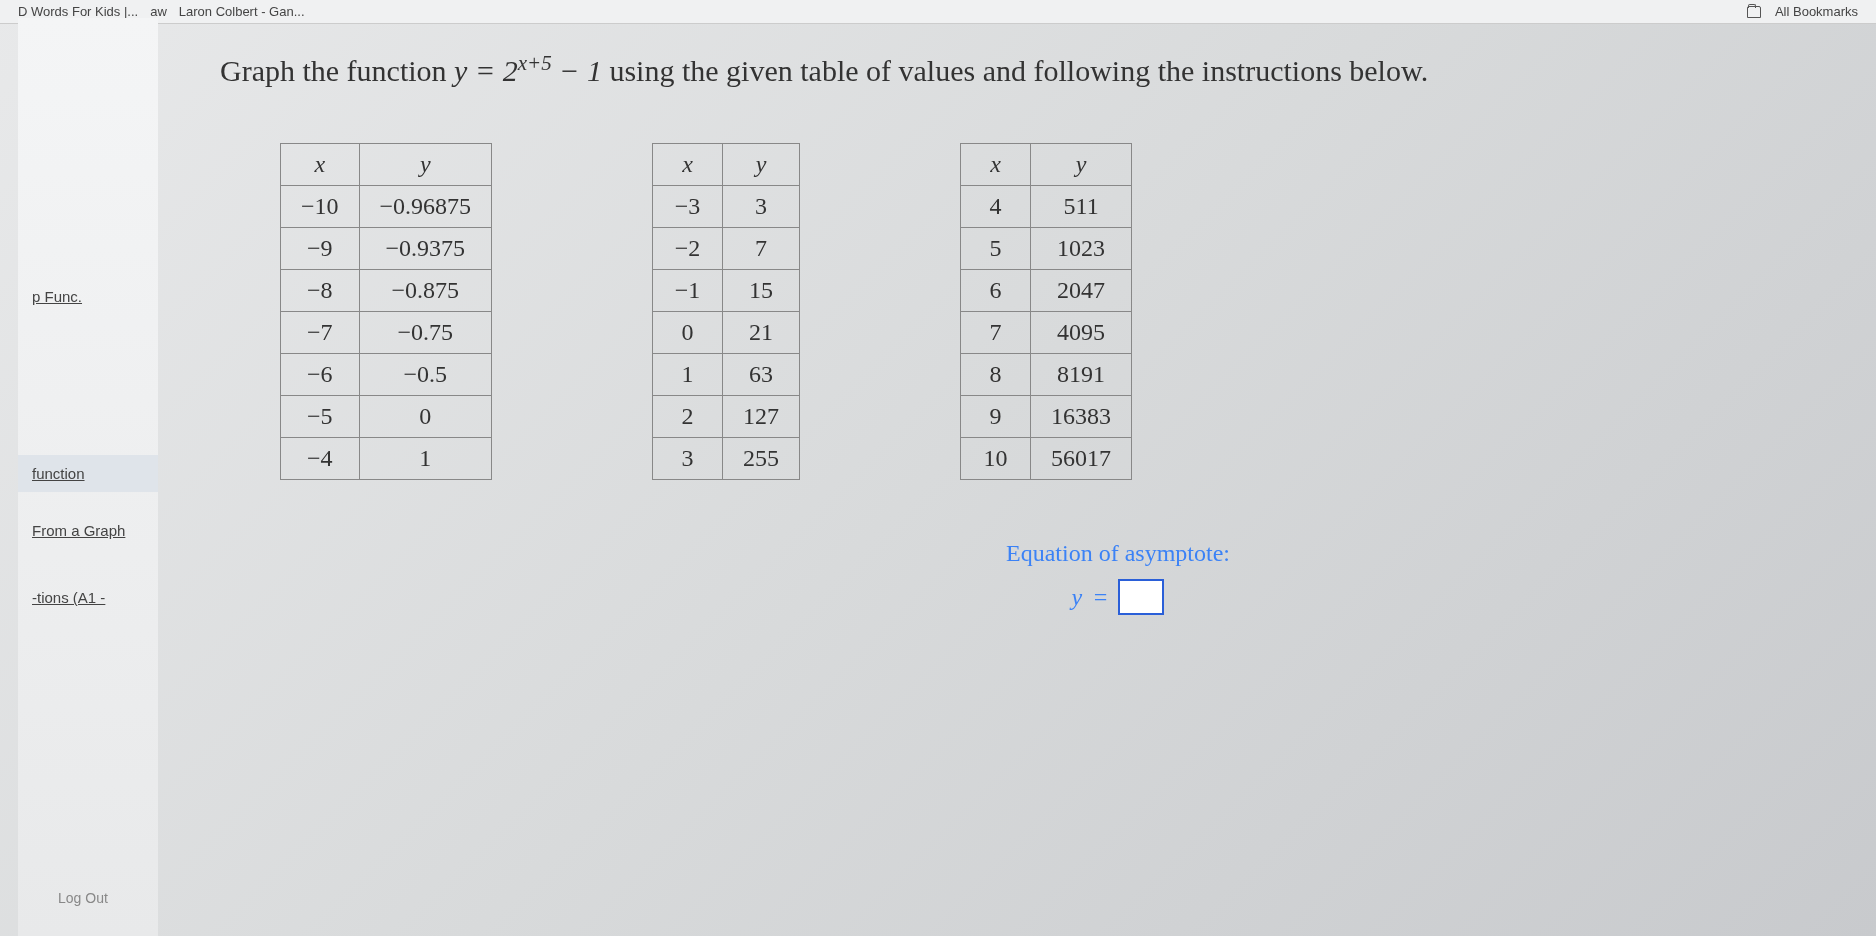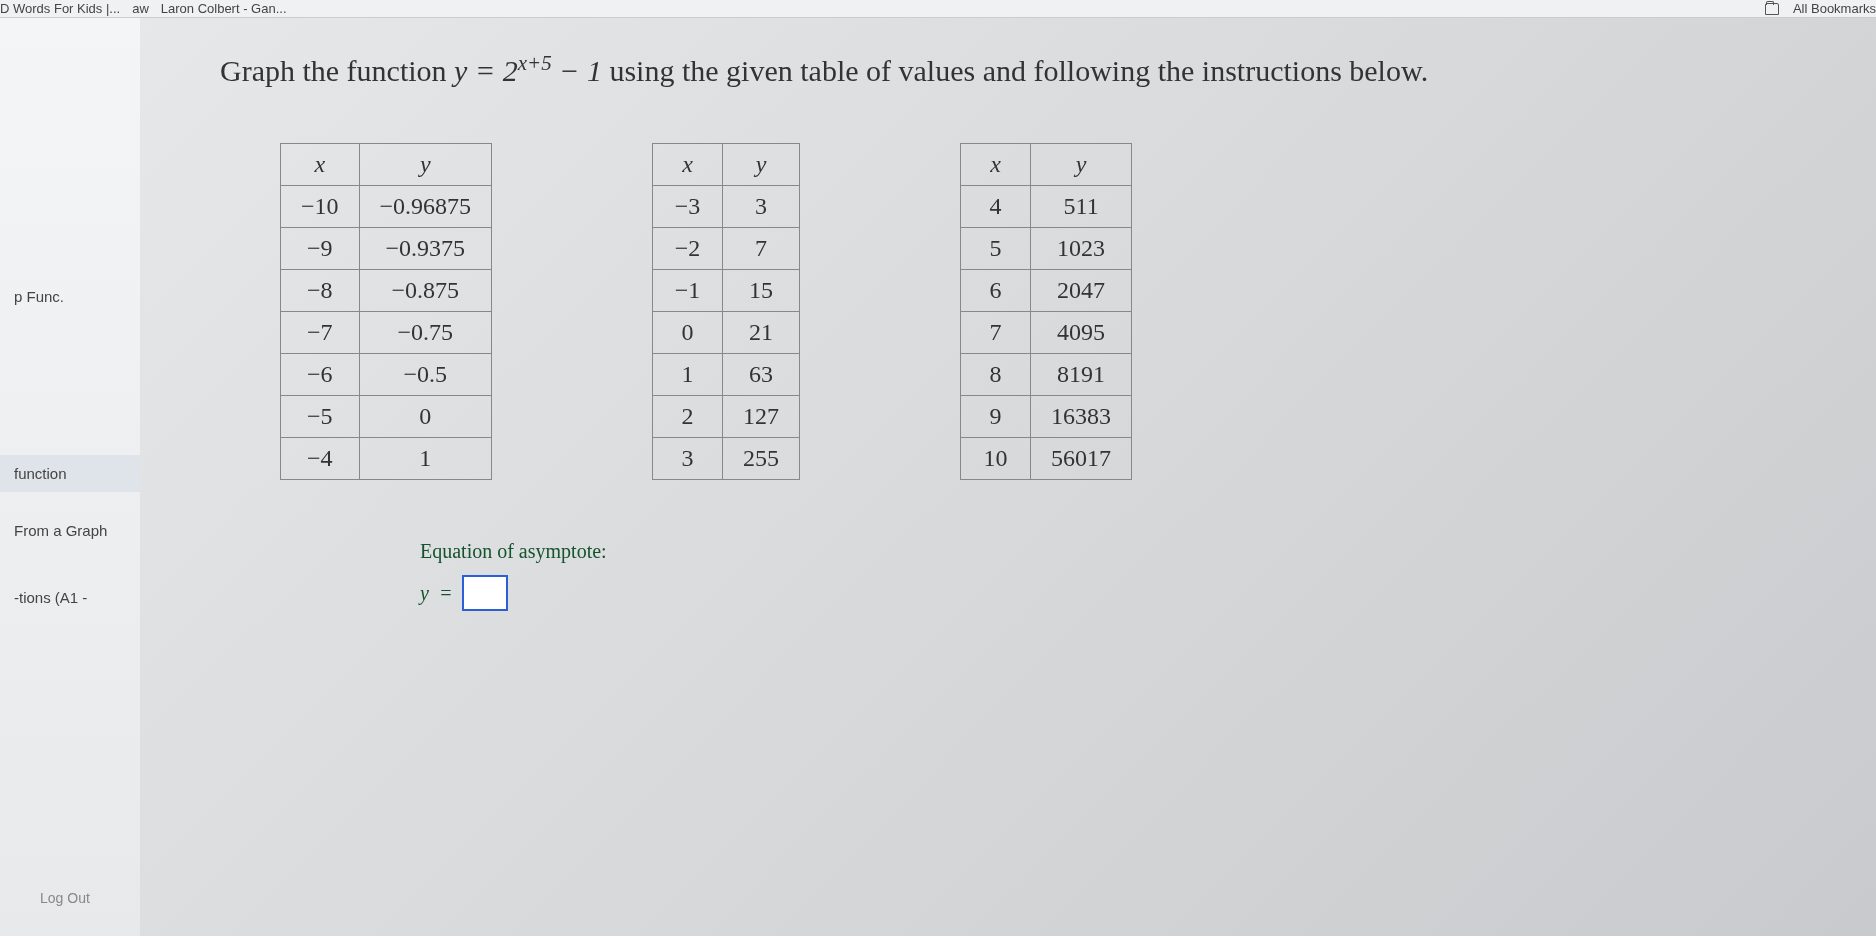--- a/index.html
+++ b/index.html
@@ -5,46 +5,47 @@
 * { margin: 0; padding: 0; box-sizing: border-box; }
 body {
   font-family: Georgia, 'Times New Roman', serif;
   background: linear-gradient(135deg, #e8e9ea 0%, #d8dadb 50%, #c8cacd 100%);
   width: 1876px;
   height: 936px;
   overflow: hidden;
   position: relative;
 }
 .topbar {
-  height: 18px;
+  height: 24px;
   background: #f0f1f2;
   border-bottom: 1px solid #ccc;
   display: flex;
   align-items: center;
   justify-content: space-between;
-  padding: 0 0;
+  padding: 0 18px;
   font-family: Arial, sans-serif;
   font-size: 13px;
   color: #444;
 }
 .topbar-left { display: flex; gap: 12px; align-items: center; }
 .topbar-right { display: flex; gap: 14px; align-items: center; }
 .folder-icon { display: inline-block; width: 14px; height: 12px; border: 1px solid #555; border-radius: 2px 2px 0 0; position: relative; }
 .folder-icon::before { content:''; position:absolute; top:-3px; left:0; width:6px; height:3px; border:1px solid #555; border-bottom:none; border-radius:2px 2px 0 0; }
 
 .sidebar {
   position: absolute;
-  left: 0;
+  left: 18px;
   top: 18px;
   width: 140px;
   height: 918px;
   background: linear-gradient(180deg, #f4f5f6, #e8e9ea);
   font-family: Arial, sans-serif;
   font-size: 15px;
   color: #444;
+  text-decoration: underline;
 }
 .sidebar-item { padding: 10px 14px; }
 .sidebar-item.active { background: #dfe4ea; font-weight: 500; }
 .sidebar-bottom { position: absolute; bottom: 30px; left: 40px; color: #888; font-size: 14px; }
 
 .main {
   position: absolute;
   left: 140px;
   top: 18px;
   right: 0;
@@ -93,23 +94,23 @@
   border: 1px solid #888;
   padding: 6px 20px;
   text-align: center;
   font-weight: normal;
   font-style: italic;
   min-width: 70px;
   height: 42px;
 }
 table td { font-style: normal; }
 .asymp {
-  text-align: left;
-  font-size: 20px;
-  color: #14532d;
+  text-align: center;
+  font-size: 24px;
+  color: #3b82f6;
   margin-left: 200px;
 }
 .asymp-label { margin-bottom: 12px; }
 .asymp-eq { display: inline-flex; align-items: center; gap: 10px; font-style: italic; }
 .asymp-box {
   display: inline-block;
   width: 46px;
   height: 36px;
   border: 2px solid #2a5fd8;
   background: #fff;

